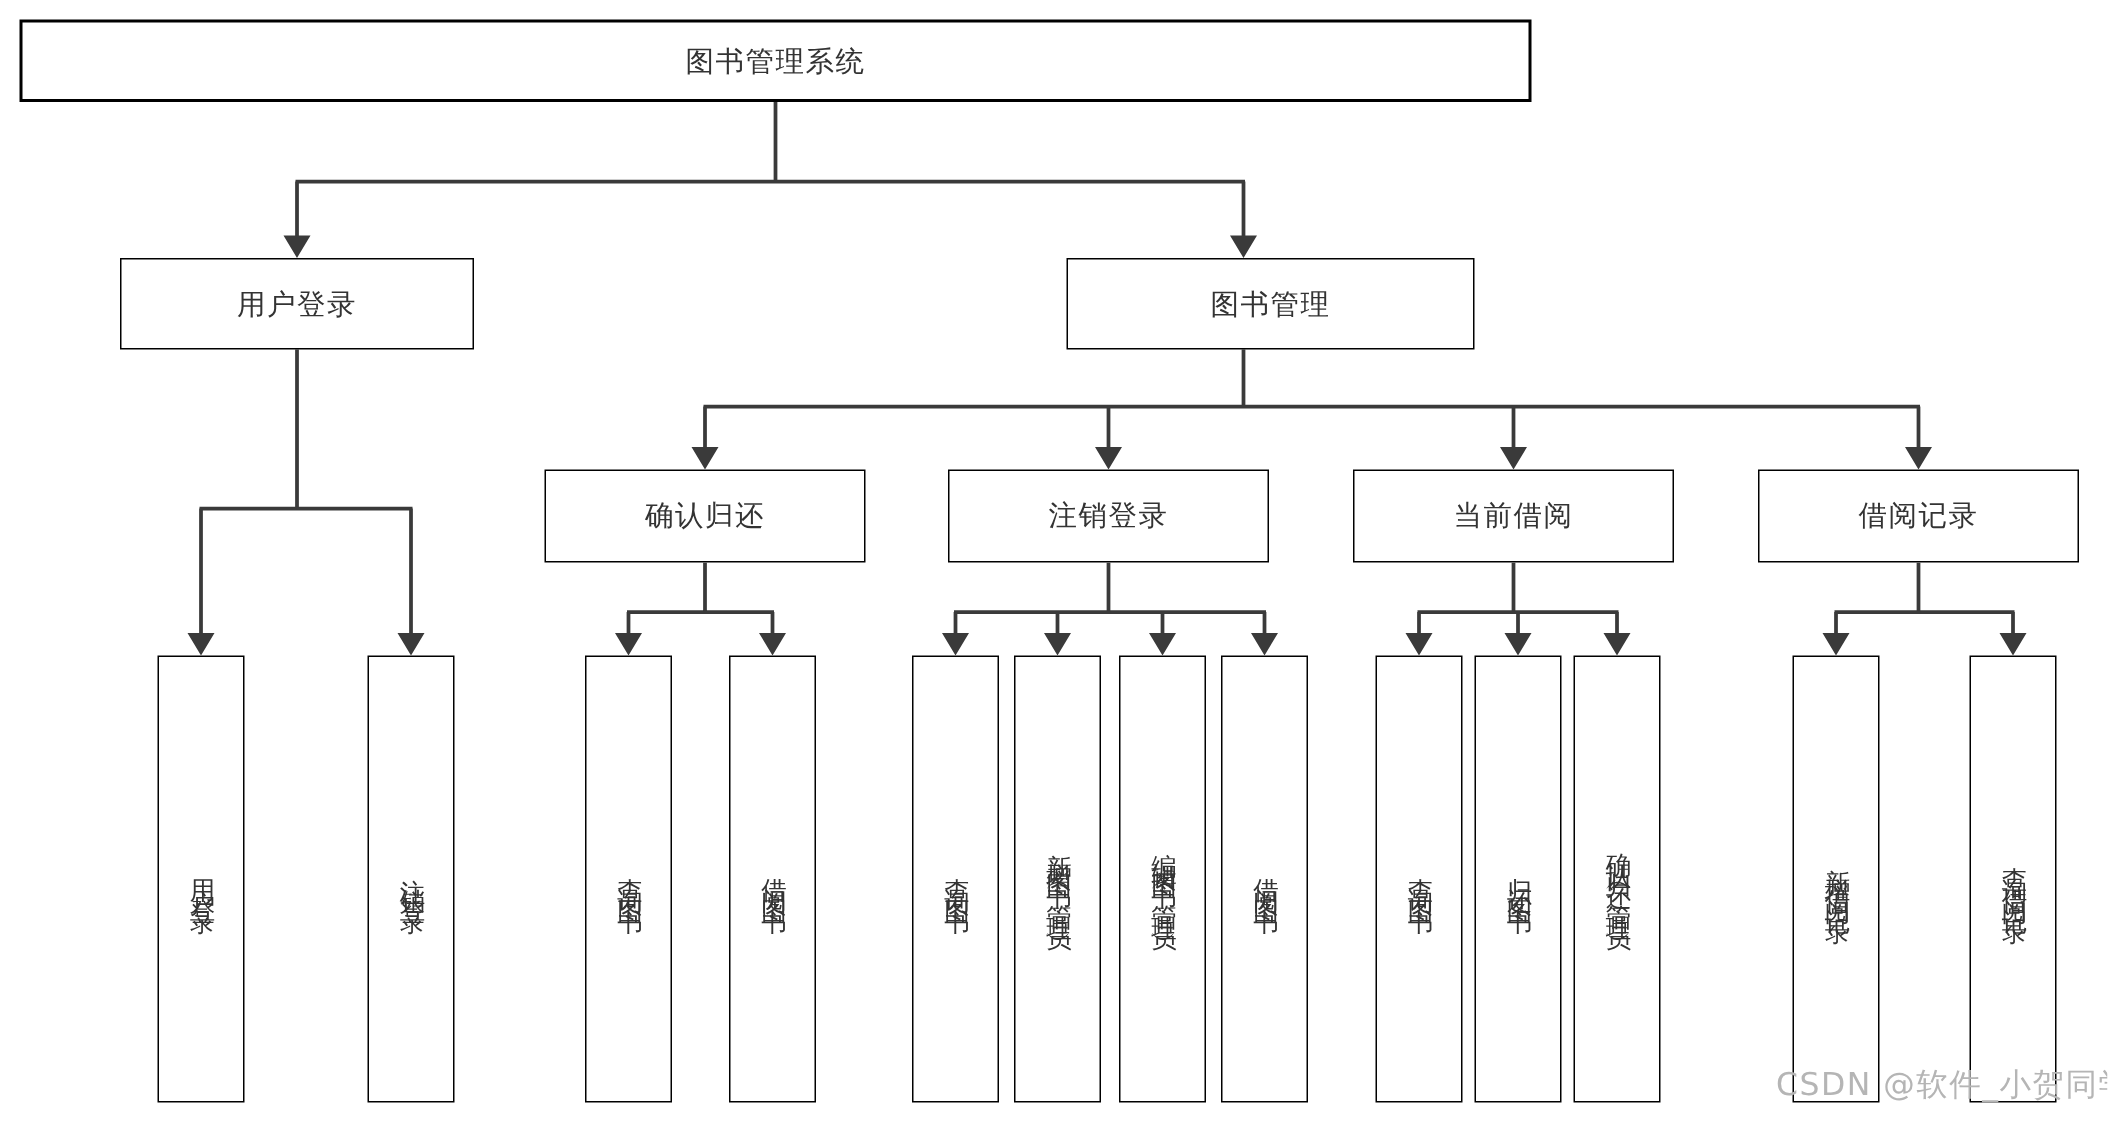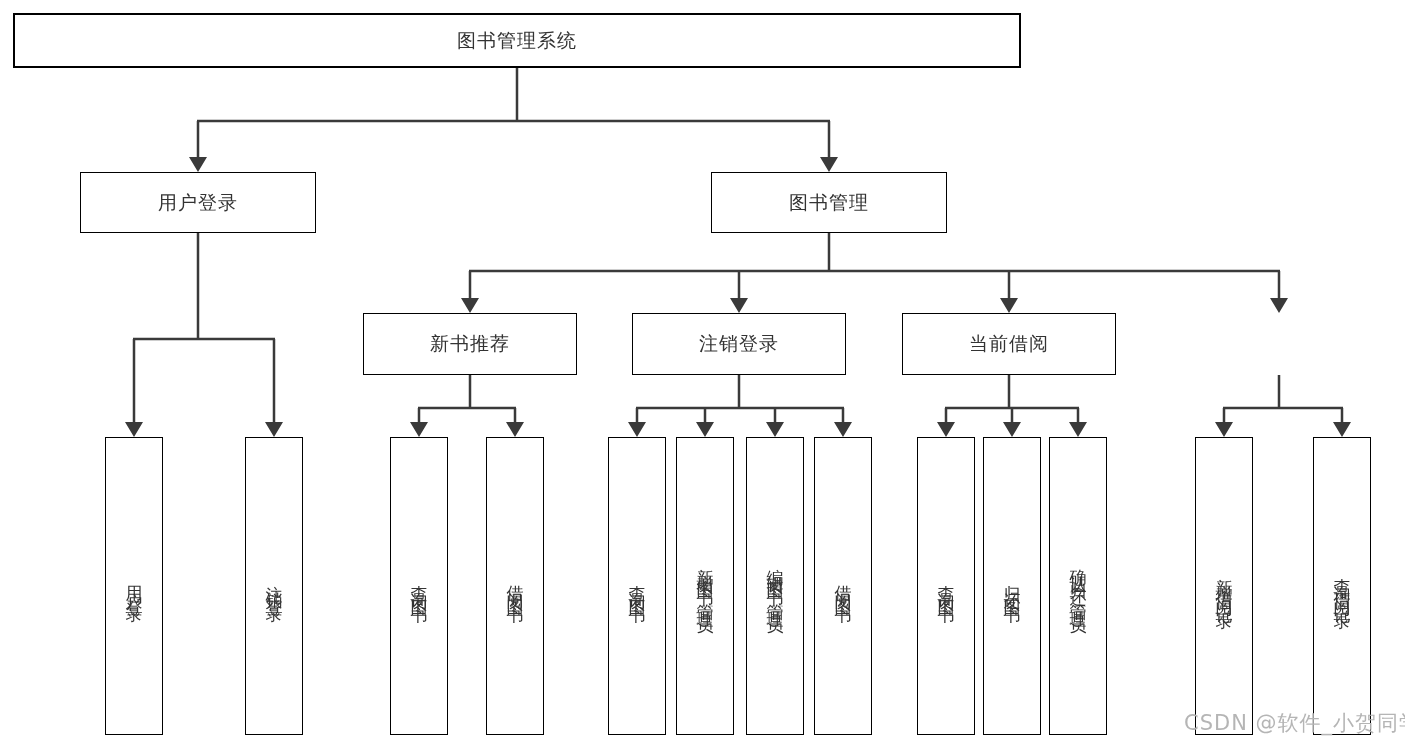--- a/index.html
+++ b/index.html
@@ -68,32 +68,35 @@
     </g>
   </svg>
 
   <div class="node hbox root" style="left:13px; top:13px; width:1008px; height:55px;">
     <span>图书管理系统</span>
   </div>
 
   <div class="node hbox" style="left:80px; top:172px; width:236px; height:61px;">
     <span>用户登录</span>
   </div>
-  <div class="node hbox" style="left:711px; top:172px; width:236px; height:61px;">
+  <div class="node hbox" style="left:711px; top:172px; width:272px; height:61px;">
     <span>图书管理</span>
   </div>
 
   <div class="node hbox" style="left:363px; top:313px; width:214px; height:62px;">
-    <span>新书推荐</span>
+    <span>确认归还</span>
   </div>
   <div class="node hbox" style="left:632px; top:313px; width:214px; height:62px;">
     <span>注销登录</span>
   </div>
   <div class="node hbox" style="left:902px; top:313px; width:214px; height:62px;align-items:center;">
     <span>当前借阅</span>
+  </div>
+  <div class="node hbox" style="left:1172px; top:313px; width:214px; height:62px;">
+    <span>借阅记录</span>
   </div>
 
   <div class="node vbox" style="left:105px;">
     <span class="vtext">用户登录</span>
   </div>
   <div class="node vbox" style="left:245px;">
     <span class="vtext">注销登录</span>
   </div>
 
   <div class="node vbox" style="left:390px;">

